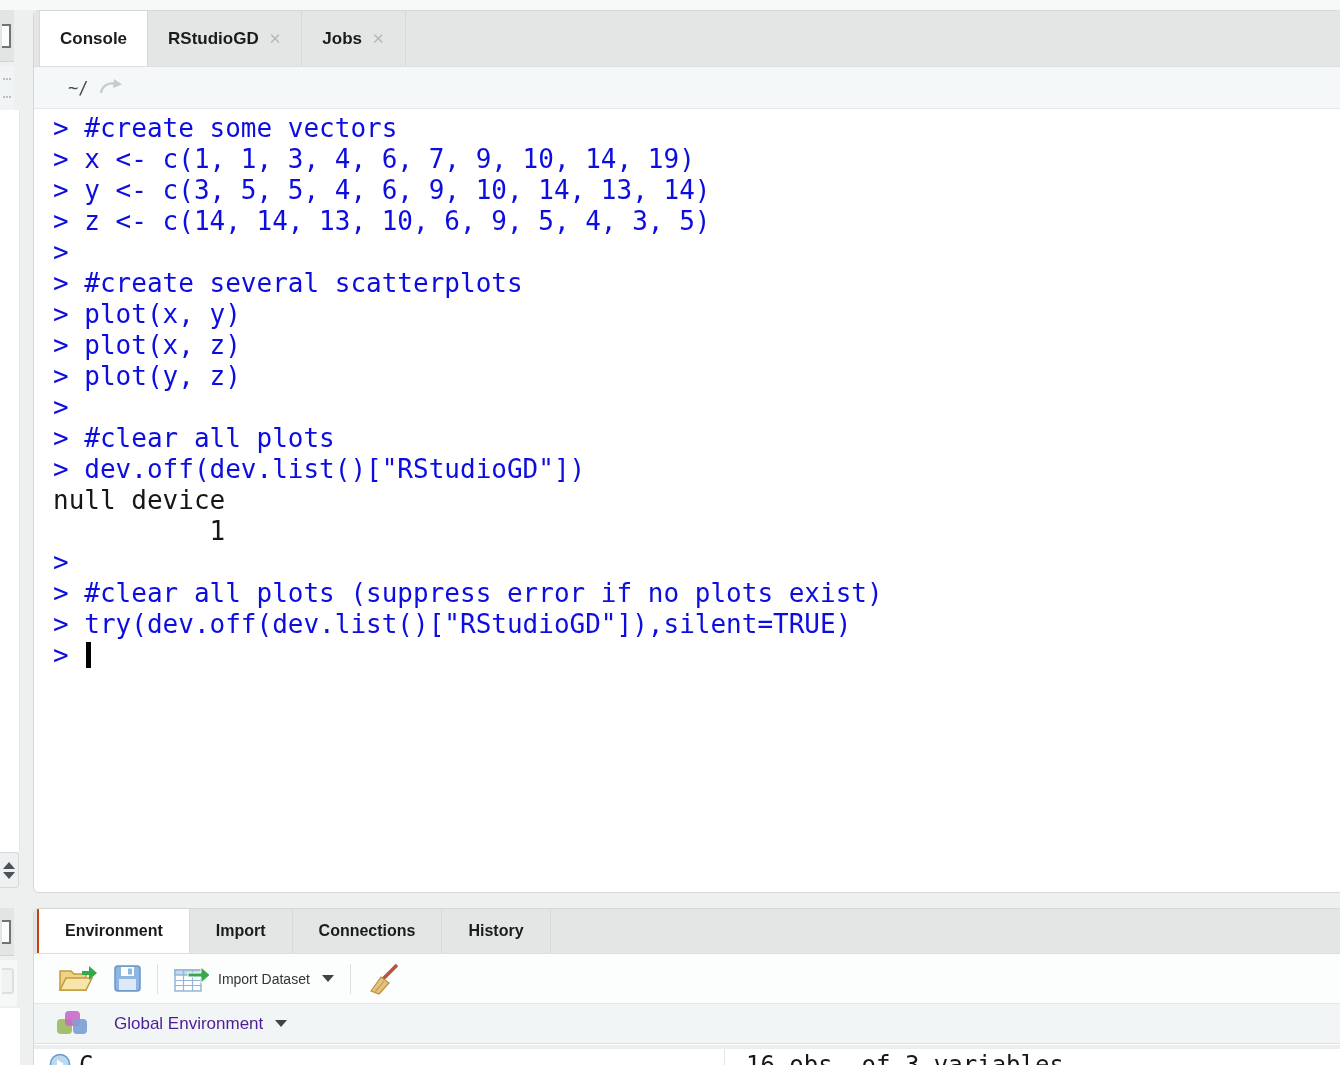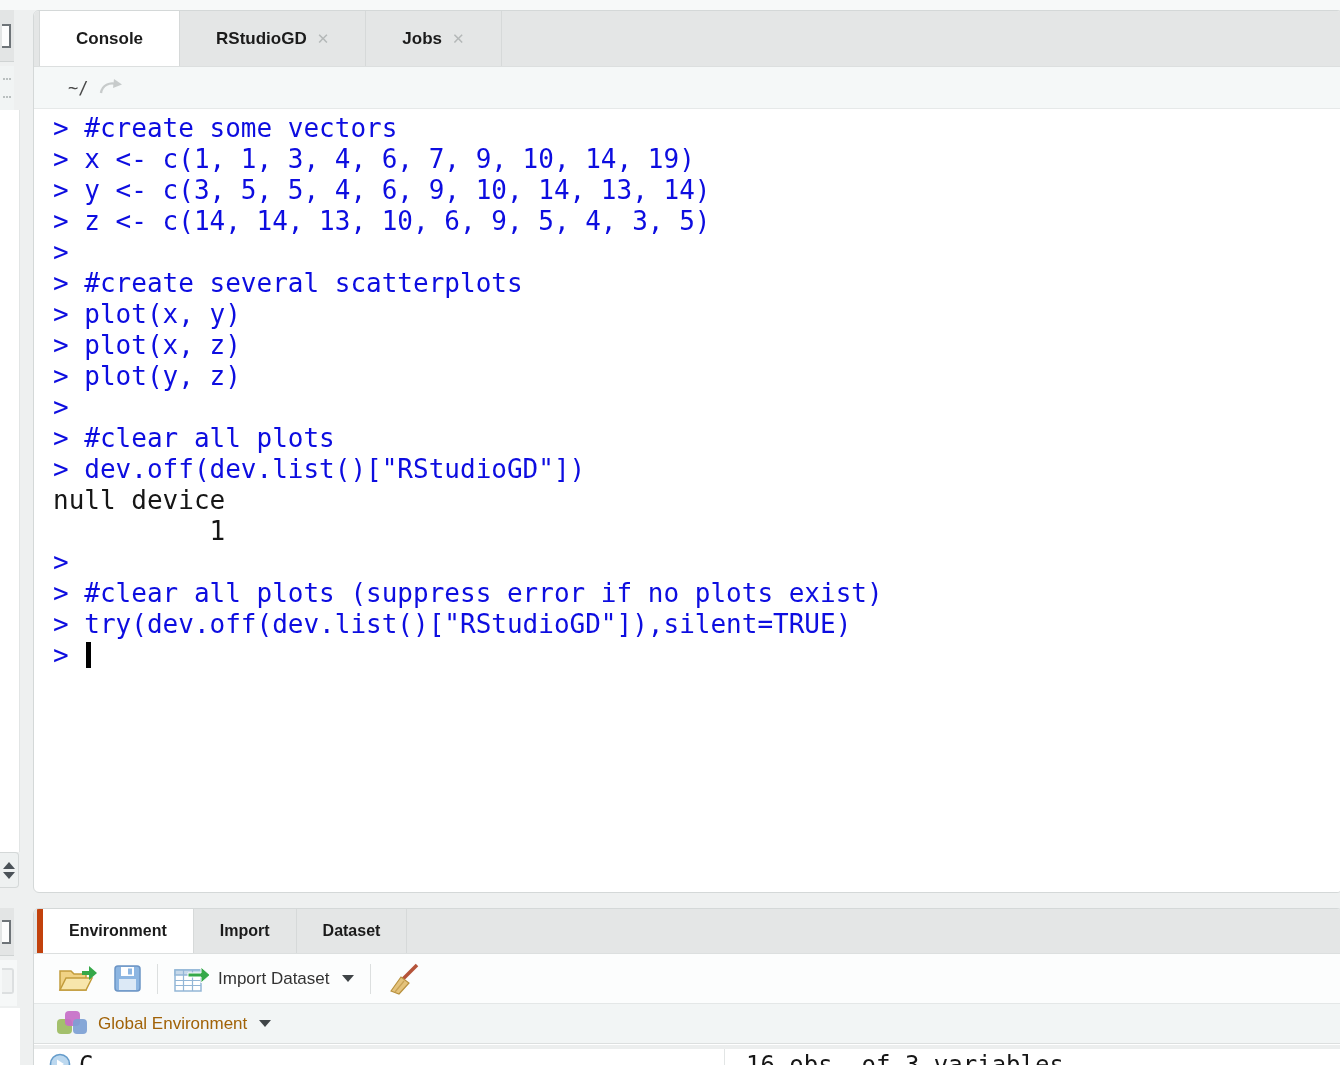--- a/index.html
+++ b/index.html
@@ -32,21 +32,21 @@
   #left-frag-icon-bottom { left:0; top:960px; width:17px; height:46px; background:#f6f8f8; }
   .frag-ghost { position:absolute; left:2px; top:8px; width:12px; height:26px;
                 border:2px solid #dcdfe0; border-left:none; border-radius:0 3px 3px 0; background:#f0f2f2; }
   #left-white-bottom { left:0; top:1008px; width:20px; height:57px; background:#ffffff; }
 
   
   #console-pane { left:33px; top:10px; width:1310px; height:883px; background:#ffffff;
                   border:1px solid #d4d8d8; border-radius:6px; overflow:hidden; }
   #console-tabbar { position:absolute; left:0; top:0; width:100%; height:56px; background:#e4e6e6;
                     border-bottom:1px solid #dcdfdf; display:flex; align-items:stretch; padding-left:5px; }
-  .tab { display:flex; align-items:center; padding:0 36px; font-size:17px; font-weight:bold;
+  .tab { display:flex; align-items:center; padding:0 20px; font-size:17px; font-weight:bold;
          color:#1b1b1b; position:relative; border-radius:5px 5px 0 0; cursor:default; }
   #console-tabbar .tab { border-right:1px solid #d6d9d9; border-radius:0; }
   #console-tabbar .tab:first-child { border-left:1px solid #d6d9d9; }
   .tab.active { background:#ffffff; border-color:#d6d9d9; }
   .tab-close { font-weight:normal; font-size:15px; color:#b4b8b8; margin-left:10px; }
   #console-path-row { position:absolute; left:0; top:56px; width:100%; height:42px; background:#f5f8f8;
                       border-bottom:1px solid #e6e9e9; display:flex; align-items:center; padding-left:34px; }
   #working-dir { font-family:"DejaVu Sans Mono", monospace; font-size:17px; color:#4a4a4a; }
   #goto-dir { margin-left:10px; margin-top:2px; }
 
@@ -57,31 +57,31 @@
   .console-line.input { color:#0d0de0; }
   .console-line.output { color:#161616; }
   .cursor { display:inline-block; width:5px; height:26px; background:#000; vertical-align:-4px; margin-left:2px; }
 
   
   #env-pane { left:33px; top:908px; width:1310px; height:160px; background:#ffffff;
               border:1px solid #d4d8d8; border-radius:6px 6px 0 0; overflow:hidden; }
   #env-tabbar { position:absolute; left:0; top:0; width:100%; height:45px; background:#e4e6e6;
                 border-bottom:1px solid #dcdfdf; display:flex; align-items:stretch; padding-left:3px; }
   #env-tabbar .tab { font-size:16px; padding:0 26px; border-right:1px solid #d6d9d9; border-radius:0; }
-  #env-tabbar .tab:first-child { border-left:6px solid #c2410c; }
+  #env-tabbar .tab:first-child { border-left:2px solid #c2410c; }
   #env-toolbar { position:absolute; left:0; top:45px; width:100%; height:50px; background:#fcfdfd;
                  border-bottom:1px solid #e4e7e7; display:flex; align-items:center; padding-left:16px; }
   .toolbar-btn { display:flex; align-items:center; padding:4px 8px; border-radius:3px; }
   .toolbar-sep { width:1px; height:30px; background:#dcdfdf; margin:0 8px; }
-  #import-label { font-size:17px; color:#333333; margin-left:8px; }
+  #import-label { font-size:14px; color:#333333; margin-left:8px; }
   .caret { width:0; height:0; border-left:6px solid transparent; border-right:6px solid transparent;
            border-top:7px solid #3f4447; margin-left:12px; }
   #env-scope-row { position:absolute; left:0; top:95px; width:100%; height:40px; background:#f2f5f5;
                    border-bottom:1px solid #dcdfdf; display:flex; align-items:center; padding-left:22px; }
-  #scope-label { font-size:17px; color:#a16207; margin-left:10px; }
+  #scope-label { font-size:17px; color:#4c1d95; margin-left:26px; }
   #env-gap { position:absolute; left:0; top:136px; width:100%; height:4px; background:#eceeee; }
   #env-object-row { position:absolute; left:0; top:140px; width:100%; height:40px; background:#ffffff; }
   #object-expander { position:absolute; left:15px; top:4px; }
   #object-name { position:absolute; left:45px; top:2px; font-family:"DejaVu Sans Mono", monospace;
                  font-size:24px; color:#161616; }
   #object-col-divider { position:absolute; left:690px; top:0; width:1px; height:40px; background:#e2e5e5; }
   #object-value { position:absolute; left:712px; top:2px; font-family:"DejaVu Sans Mono", monospace;
                   font-size:24px; color:#161616; }
 </style>
 </head>
@@ -138,21 +138,24 @@
 
 <div class="abs" id="env-pane">
   <div id="env-tabbar">
       <div class="tab active">
         <span class="tab-label">Environment</span>
       </div>
       <div class="tab">
         <span class="tab-label">Import</span>
       </div>
       <div class="tab">
-        <span class="tab-label">Dataset</span>
+        <span class="tab-label">Connections</span>
+      </div>
+      <div class="tab">
+        <span class="tab-label">History</span>
       </div>
     </div>
 
   <div id="env-toolbar">
     <span class="toolbar-btn">
       <svg width="40" height="30" viewBox="0 0 40 30">
         <path d="M2 7 h11 l3 3 h12 v16 h-26 z" fill="#f0d285" stroke="#c29c3c" stroke-width="1.5"></path>
         <path d="M2 26 l6 -12 h26 l-6 12 z" fill="#f7e6ac" stroke="#c29c3c" stroke-width="1.5"></path>
         <path d="M24 7 h7 V2 l8 7 -8 7 v-5 h-7 z" fill="#35a849"></path>
       </svg>

